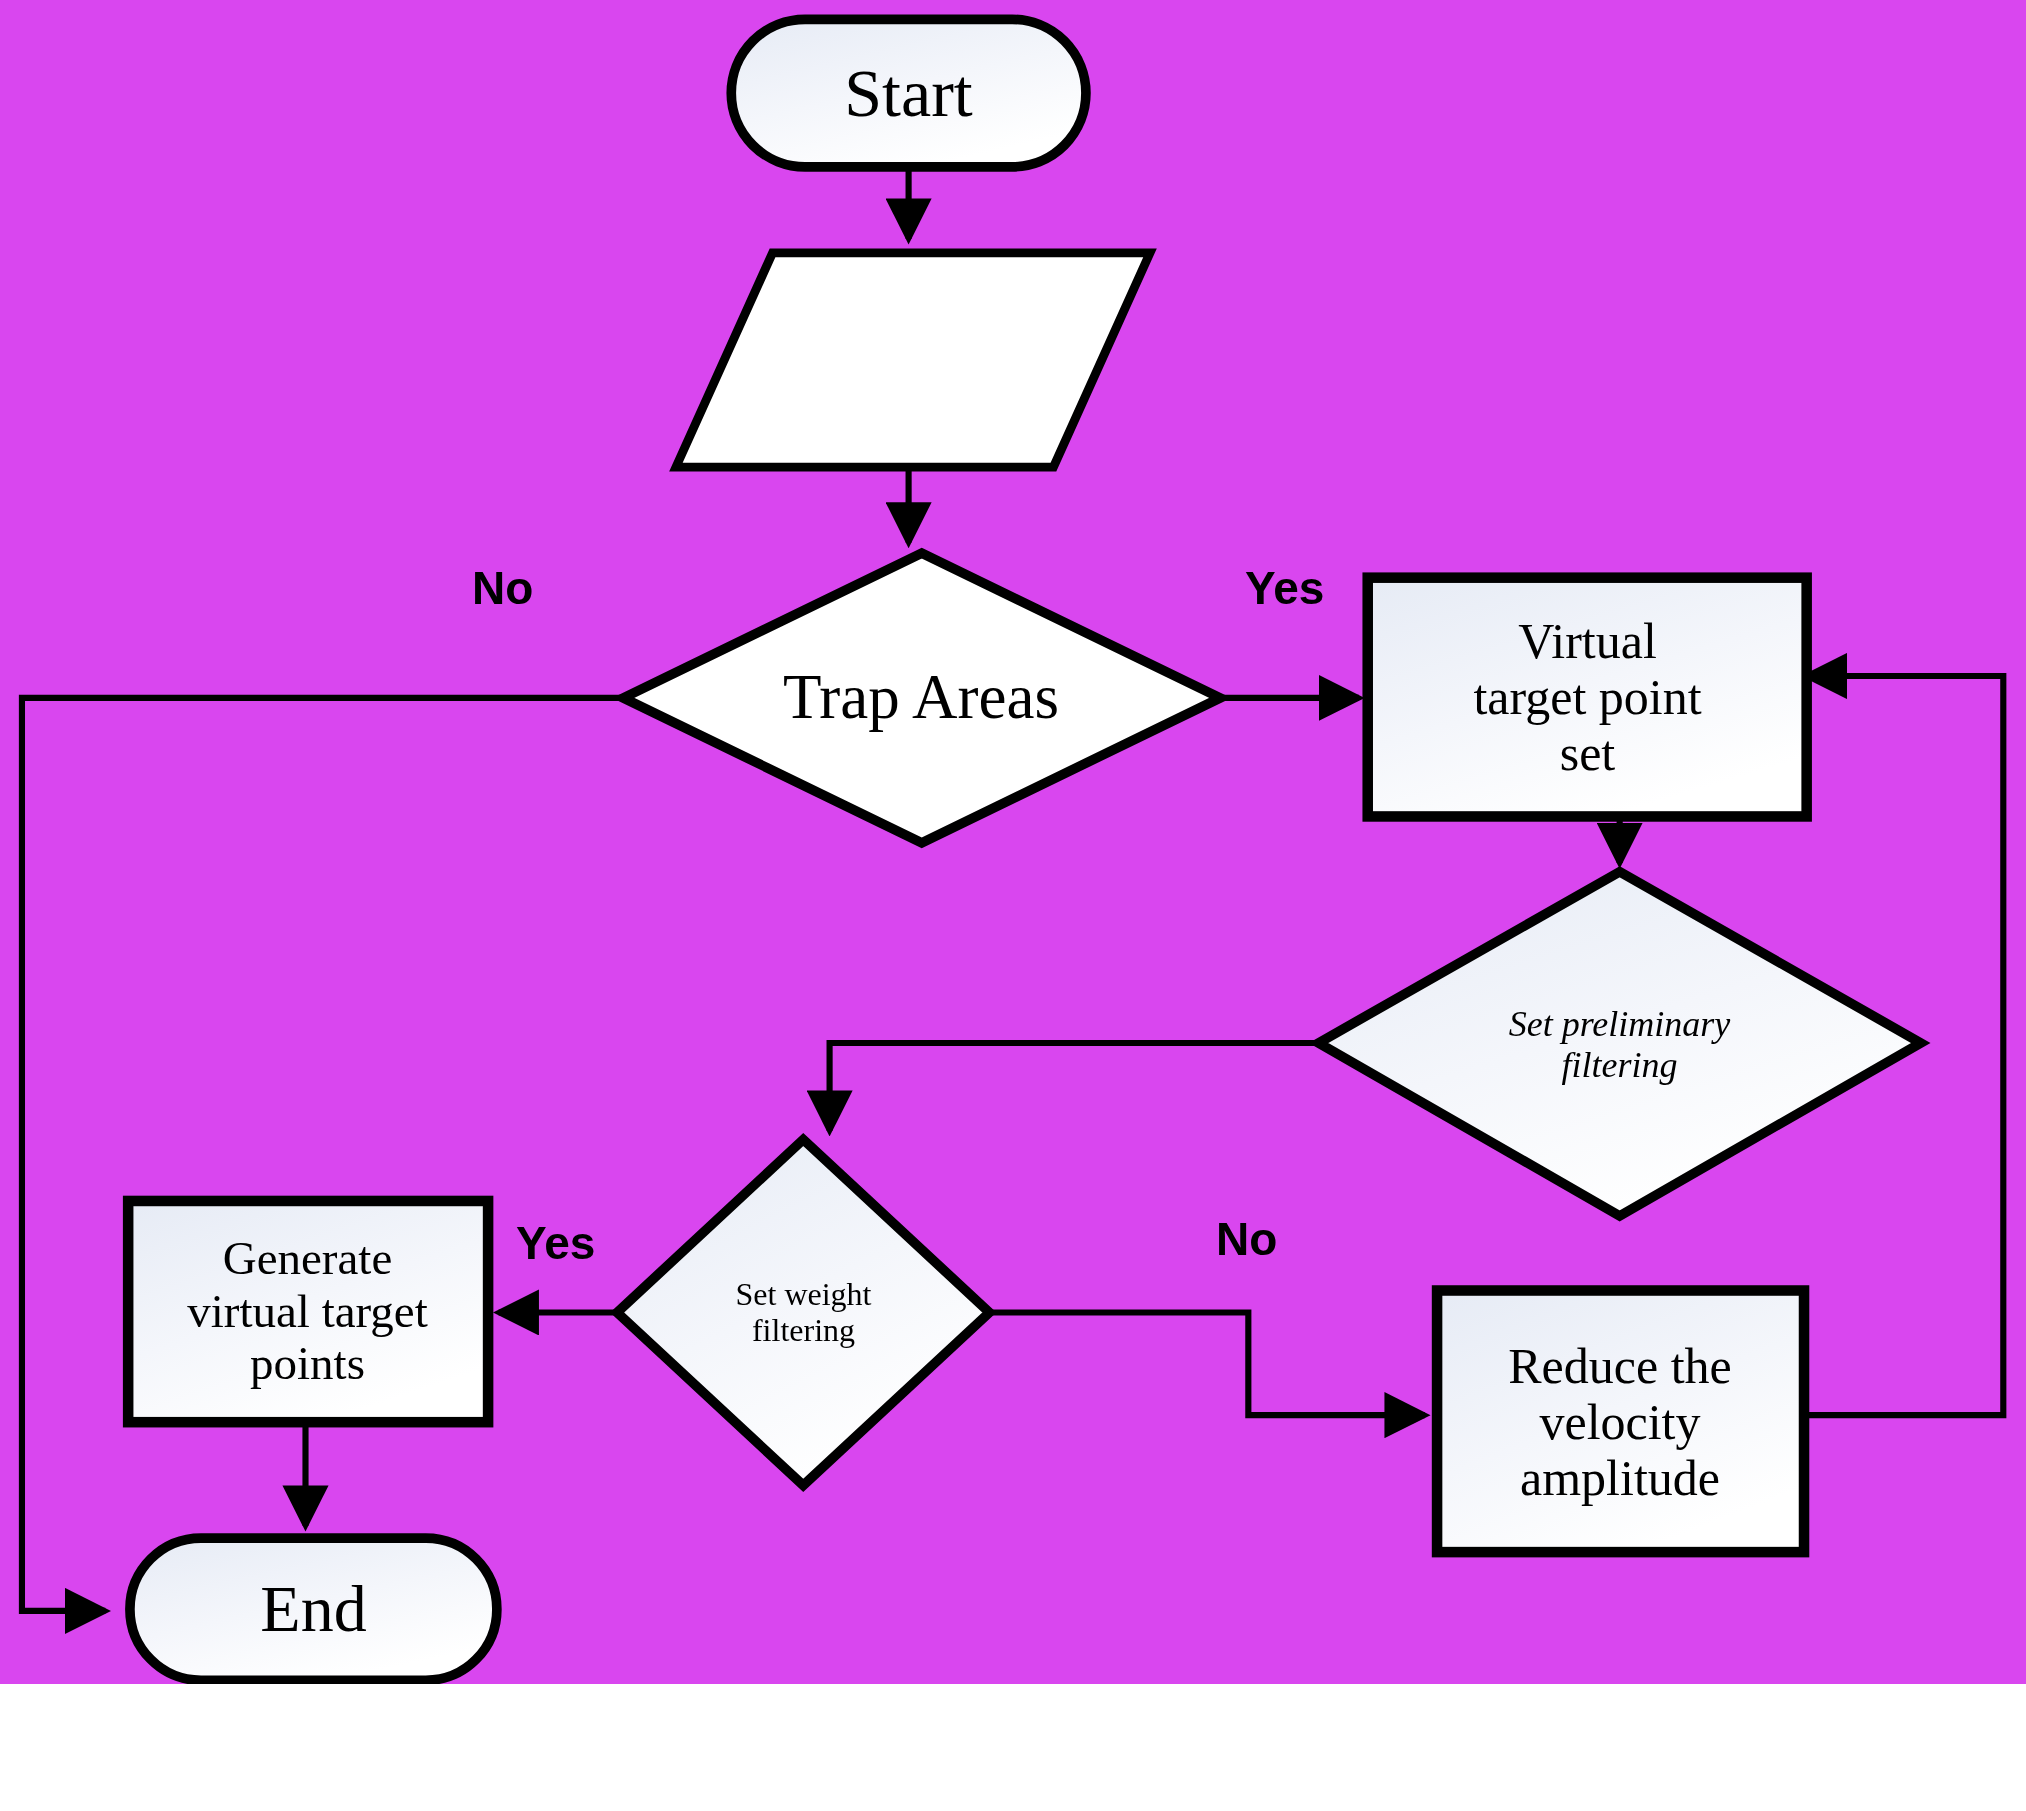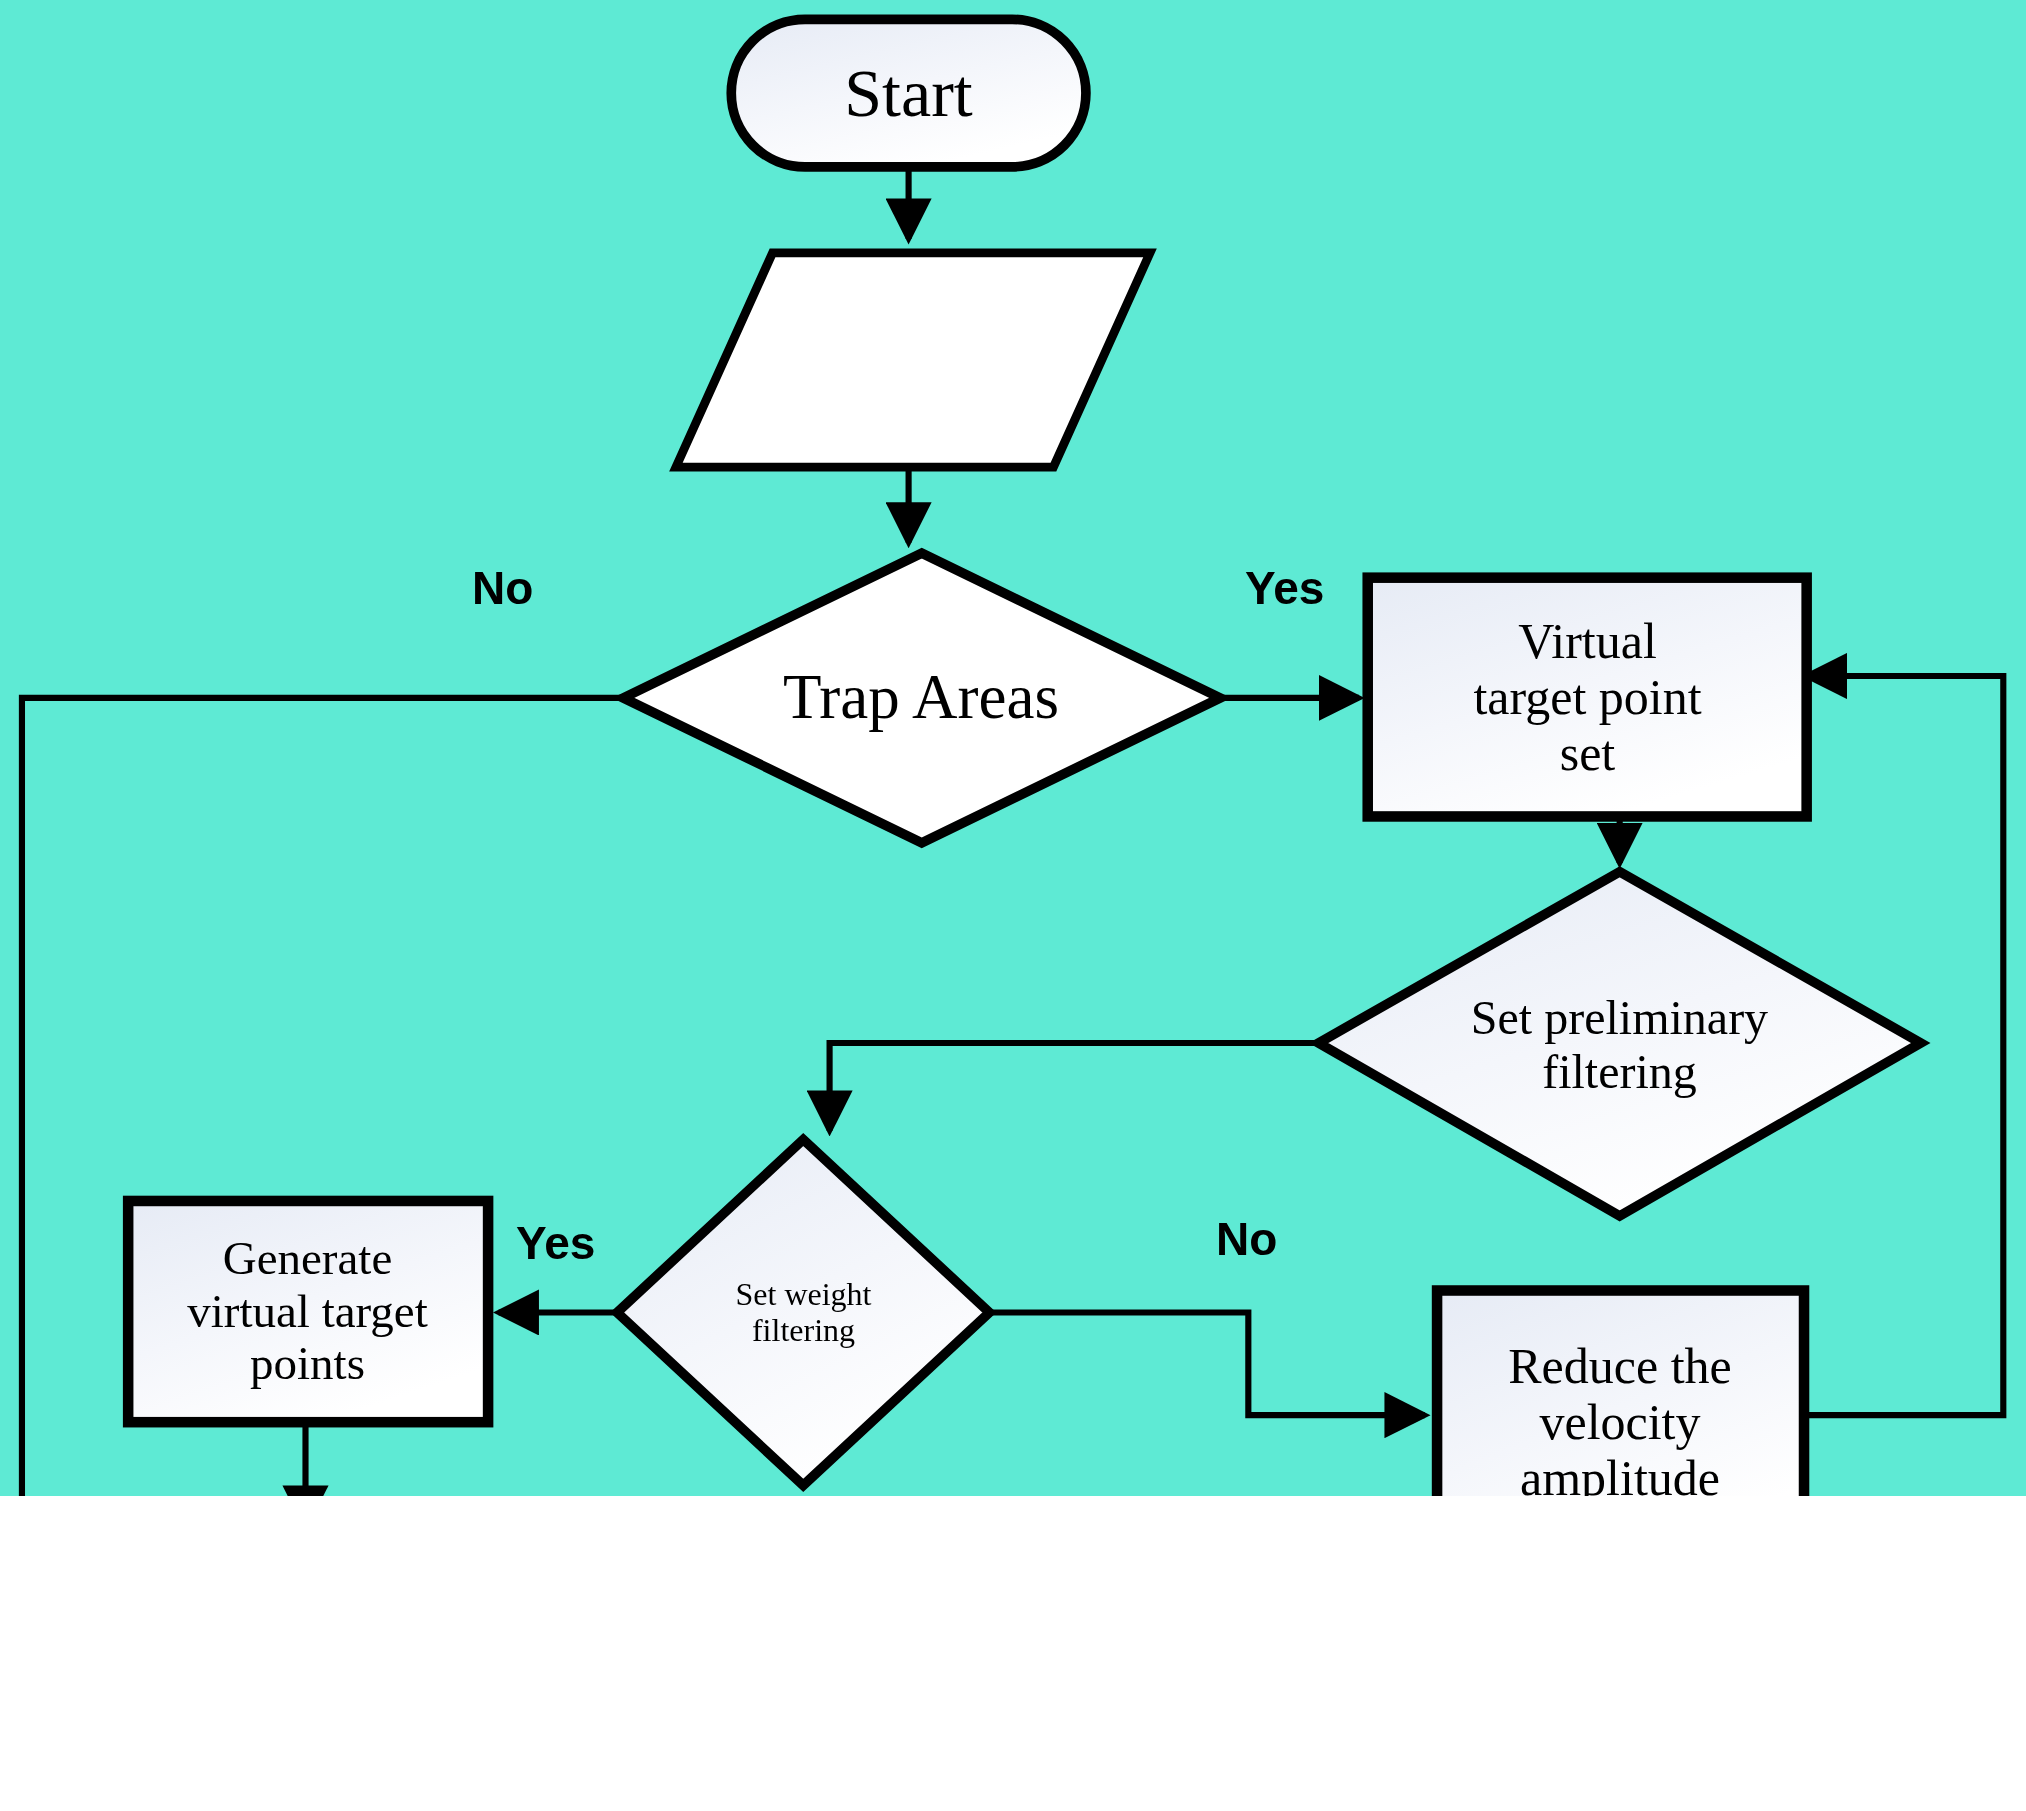--- a/index.html
+++ b/index.html
@@ -7,22 +7,22 @@
     margin: 0;
     padding: 0;
     background: #ffffff;
   }
   body {
     font-family: "Liberation Serif", serif;
   }
   #stage {
     position: relative;
     width: 2027px;
-    height: 1496px;
-    background: #5eead4;
+    height: 1684px;
+    background: #d946ef;
     overflow: hidden;
   }
   #flow-svg {
     position: absolute;
     left: 0;
     top: 0;
     width: 2027px;
     height: 1812px;
   }
   .node-label {
@@ -117,21 +117,21 @@
 
   <div class="node-label" style="left:731px; top:19.3px; width:355px; height:147px; font-size:68px;">Start</div>
 
 
   <div class="node-label" style="left:693px; top:614px; width:456px; height:167px; font-size:63px;">Trap Areas</div>
 
   <div class="node-label" style="left:1375px; top:579px; width:425px; height:235px; font-size:50px;">Virtual
 target point
 set</div>
 
-  <div class="node-label" style="left:1378px; top:961px; width:483px; height:167px; font-size:48px;">Set preliminary
+  <div class="node-label" style="left:1378px; top:961px; width:483px; height:167px; font-size:36px;font-style:italic;">Set preliminary
 filtering</div>
 
   <div class="node-label" style="left:619px; top:1229px; width:369px; height:167px; font-size:32px;">Set weight
 filtering</div>
 
   <div class="node-label" style="left:133px; top:1204px; width:349px; height:214px; font-size:47px;">Generate
 virtual target
 points</div>
 
   <div class="node-label" style="left:1442px; top:1294px; width:356px; height:255px; font-size:50px;">Reduce the

